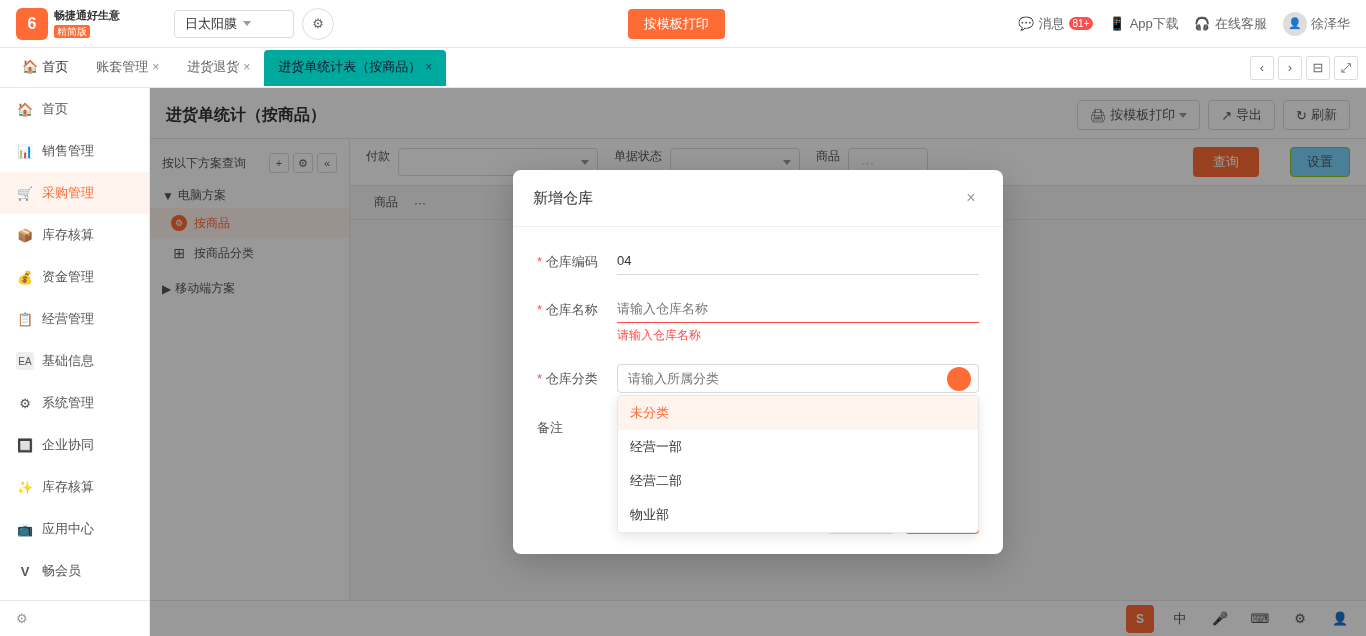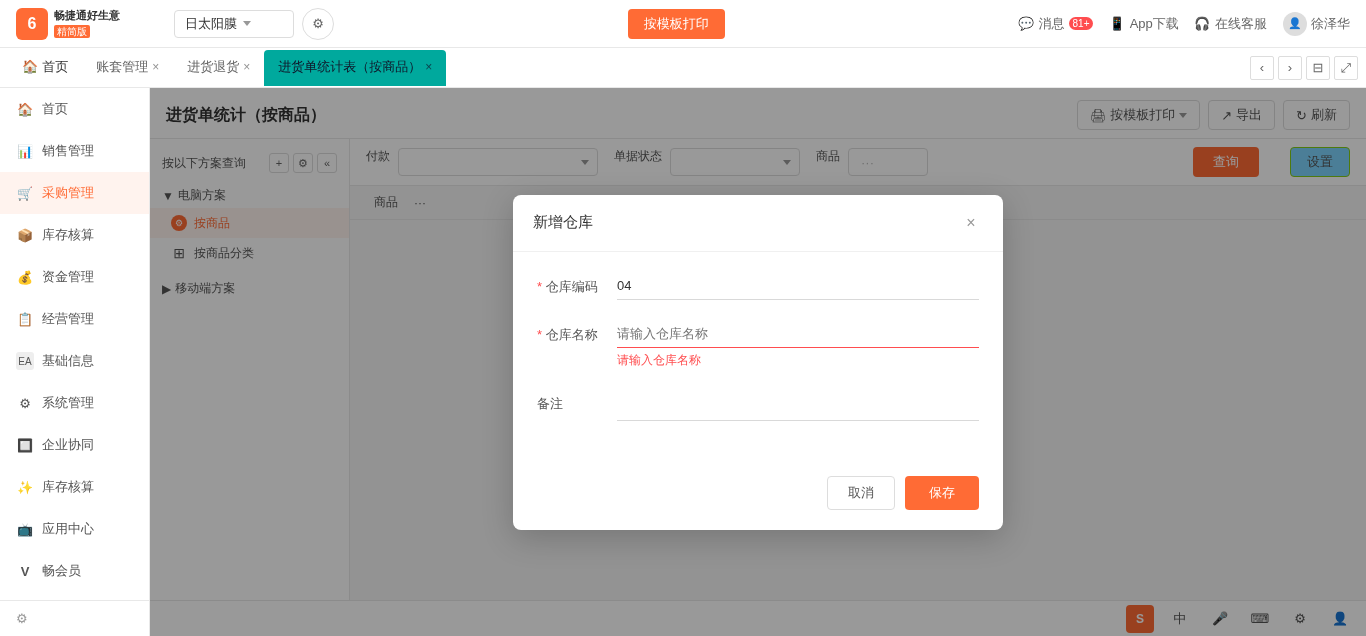--- a/index.html
+++ b/index.html
@@ -491,20 +491,39 @@
             <div class="form-label">
               <span style="color:#ff4d4f;">*</span>
               <span>仓库名称</span>
             </div>
             <div class="form-input-wrap">
               <input class="form-input error" type="text" placeholder="请输入仓库名称" style="">
               <div class="error-msg">请输入仓库名称</div>
             </div>
           </div>
 
+          <div class="form-row" style="position:relative;">
+            <div class="form-label">
+              <span style="color:#ff4d4f;">*</span>
+              <span>仓库分类</span>
+            </div>
+            <div class="form-select-wrap">
+              <input class="form-select-input" type="text" placeholder="请输入所属分类" style="">
+              <div class="select-arrow">
+                <span class="chevron-up" style="border-bottom-color:#fff;"></span>
+              </div>
+              
+              <div class="dropdown-list">
+                <div class="dropdown-item selected">未分类</div>
+                <div class="dropdown-item">经营一部</div>
+                <div class="dropdown-item">经营二部</div>
+                <div class="dropdown-item">物业部</div>
+              </div>
+            </div>
+          </div>
 
           <div class="form-row">
             <div class="form-label">备注</div>
             <div class="form-input-wrap">
               <textarea class="form-textarea" style=""></textarea>
             </div>
           </div>
         </div>
         <div class="modal-footer">
           <button class="btn-cancel">取消</button>

